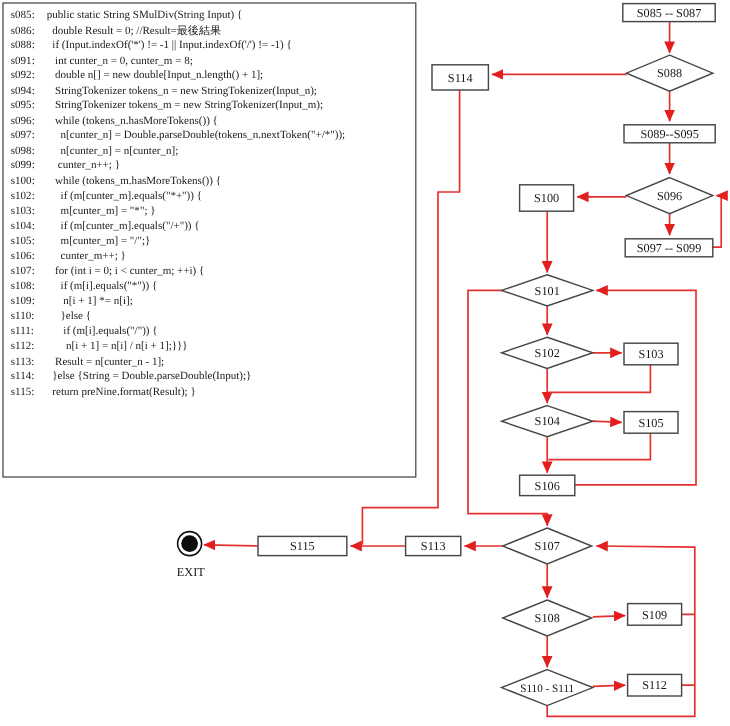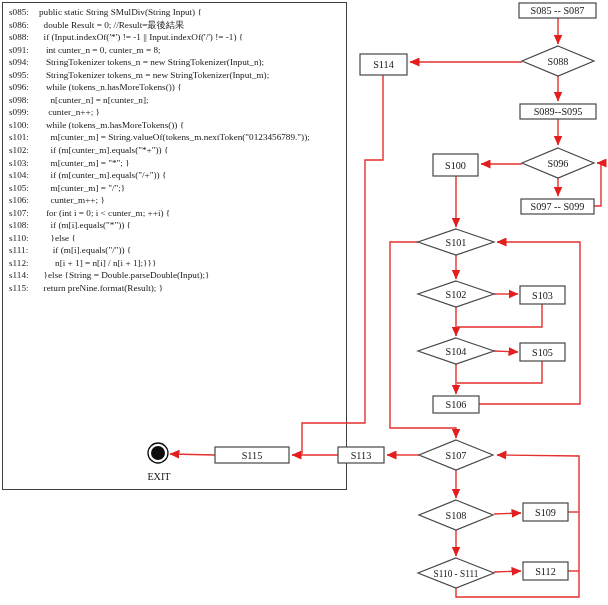--- a/index.html
+++ b/index.html
@@ -1,21 +1,21 @@
 <!DOCTYPE html>
 <html><head>
 <meta charset="utf-8">
 <style>
   html,body{margin:0;padding:0;}
   body{
     width:608px;height:605px;position:relative;background:#ffffff;
     font-family:"Liberation Serif", serif;overflow:hidden;
   }
   #code-panel{
-    position:absolute;left:2px;top:2px;width:345px;height:488px;
+    position:absolute;left:2px;top:2px;width:345px;height:396px;
     border:1.5px solid #3f3f3f;background:#ffffff;box-sizing:border-box;
     padding:3px 0 0 6px;overflow:hidden;
   }
   .code-line{
     white-space:pre;font-size:9.2px;line-height:12.55px;color:#1a1a1a;
     font-family:"Liberation Serif", serif;
   }
   .code-line .ln{display:inline-block;width:30px;}
   #flowchart-svg{position:absolute;left:0;top:0;}
   #flowchart-svg text{
@@ -24,37 +24,40 @@
   }
 </style>
 </head>
 <body>
 
 <div id="code-panel">
     <div class="code-line"><span class="ln">s085:</span><span class="ct">public static String SMulDiv(String Input) {</span></div>
     <div class="code-line"><span class="ln">s086:</span><span class="ct">  double Result = 0; //Result=最後結果</span></div>
     <div class="code-line"><span class="ln">s088:</span><span class="ct">  if (Input.indexOf('*') != -1 || Input.indexOf('/') != -1) {</span></div>
     <div class="code-line"><span class="ln">s091:</span><span class="ct">   int cunter_n = 0, cunter_m = 8;</span></div>
+    <div class="code-line"><span class="ln">s092:</span><span class="ct">   double n[] = new double[Input_n.length() + 1];</span></div>
     <div class="code-line"><span class="ln">s094:</span><span class="ct">   StringTokenizer tokens_n = new StringTokenizer(Input_n);</span></div>
     <div class="code-line"><span class="ln">s095:</span><span class="ct">   StringTokenizer tokens_m = new StringTokenizer(Input_m);</span></div>
     <div class="code-line"><span class="ln">s096:</span><span class="ct">   while (tokens_n.hasMoreTokens()) {</span></div>
+    <div class="code-line"><span class="ln">s097:</span><span class="ct">     n[cunter_n] = Double.parseDouble(tokens_n.nextToken("+/*"));</span></div>
     <div class="code-line"><span class="ln">s098:</span><span class="ct">     n[cunter_n] = n[cunter_n];</span></div>
     <div class="code-line"><span class="ln">s099:</span><span class="ct">    cunter_n++; }</span></div>
     <div class="code-line"><span class="ln">s100:</span><span class="ct">   while (tokens_m.hasMoreTokens()) {</span></div>
-    <div class="code-line"><span class="ln">s101:</span><span class="ct">     m[cunter_m] = String.valueOf(tokens_m.nextToken("0123456789."));</span></div>
     <div class="code-line"><span class="ln">s102:</span><span class="ct">     if (m[cunter_m].equals("*+")) {</span></div>
     <div class="code-line"><span class="ln">s103:</span><span class="ct">     m[cunter_m] = "*"; }</span></div>
     <div class="code-line"><span class="ln">s104:</span><span class="ct">     if (m[cunter_m].equals("/+")) {</span></div>
     <div class="code-line"><span class="ln">s105:</span><span class="ct">     m[cunter_m] = "/";}</span></div>
     <div class="code-line"><span class="ln">s106:</span><span class="ct">     cunter_m++; }</span></div>
     <div class="code-line"><span class="ln">s107:</span><span class="ct">   for (int i = 0; i &lt; cunter_m; ++i) {</span></div>
     <div class="code-line"><span class="ln">s108:</span><span class="ct">     if (m[i].equals("*")) {</span></div>
+    <div class="code-line"><span class="ln">s109:</span><span class="ct">      n[i + 1] *= n[i];</span></div>
     <div class="code-line"><span class="ln">s110:</span><span class="ct">     }else {</span></div>
     <div class="code-line"><span class="ln">s111:</span><span class="ct">      if (m[i].equals("/")) {</span></div>
     <div class="code-line"><span class="ln">s112:</span><span class="ct">       n[i + 1] = n[i] / n[i + 1];}}}</span></div>
+    <div class="code-line"><span class="ln">s113:</span><span class="ct">   Result = n[cunter_n - 1];</span></div>
     <div class="code-line"><span class="ln">s114:</span><span class="ct">  }else {String = Double.parseDouble(Input);}</span></div>
     <div class="code-line"><span class="ln">s115:</span><span class="ct">  return preNine.format(Result); }</span></div>
   </div>
 
 <svg id="flowchart-svg" width="608" height="605" viewBox="0 0 608 605">
   <defs>
     <marker id="arrowhead" viewBox="0 0 10 9" refX="9.5" refY="4.5" markerWidth="10" markerHeight="9" orient="auto" markerUnits="userSpaceOnUse">
       <path id="arrowhead-path" d="M0,0 L10,4.5 L0,9 Z" fill="#e31e1e"></path>
     </marker>
   </defs>

